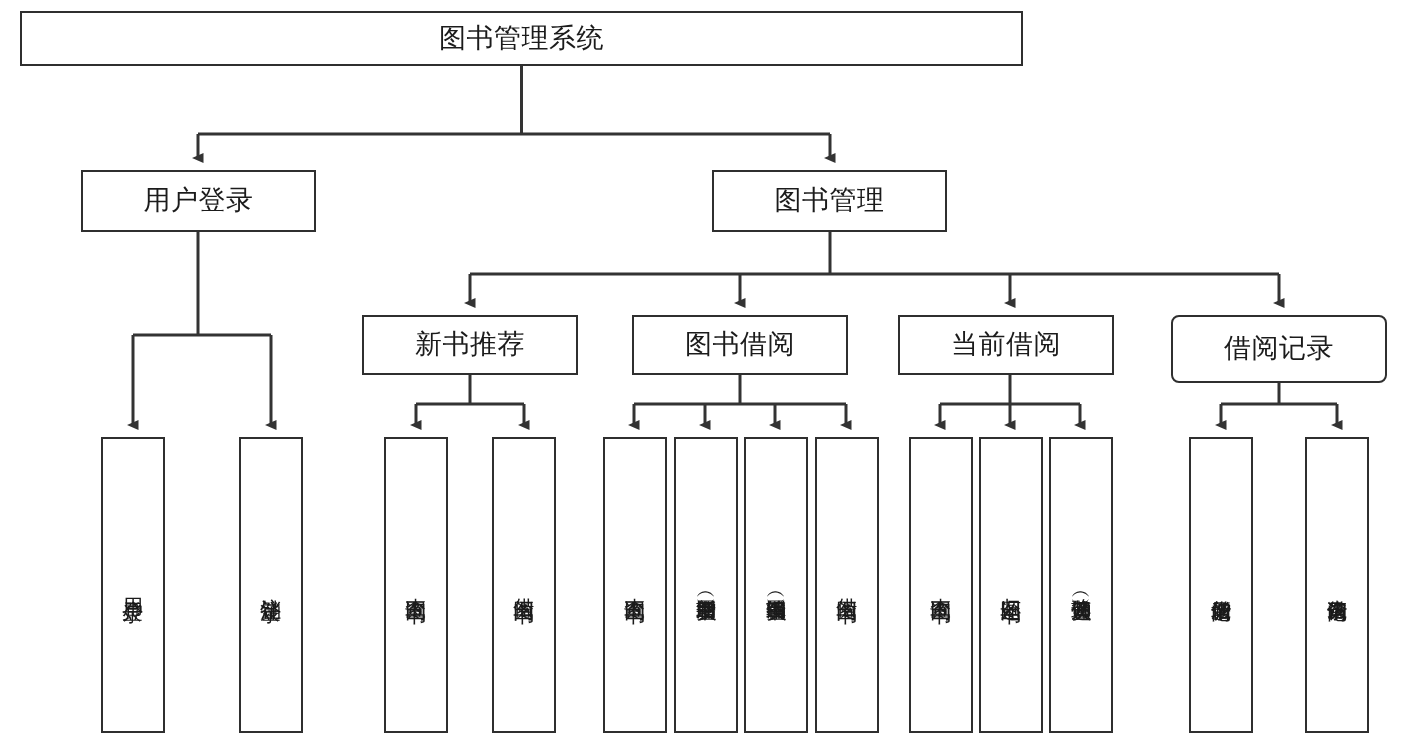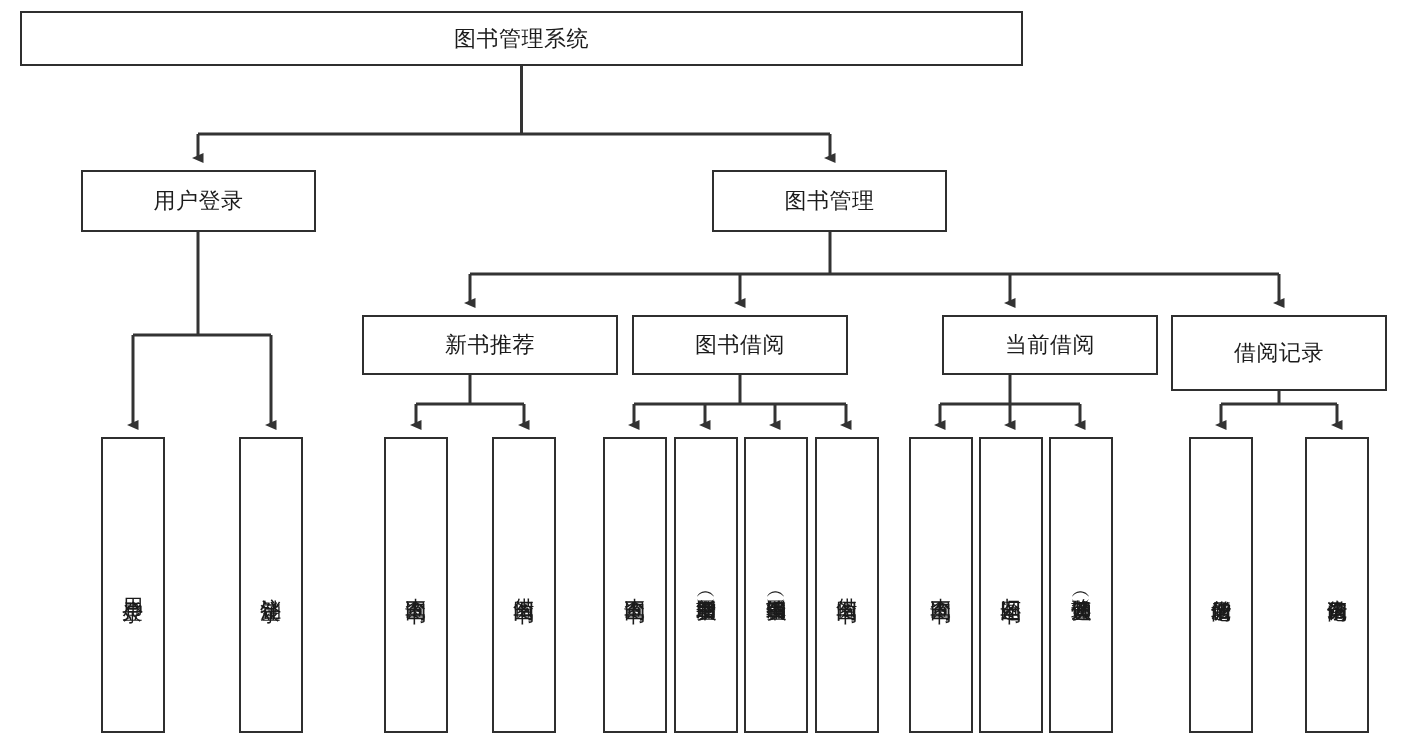--- a/index.html
+++ b/index.html
@@ -29,21 +29,21 @@
     position: absolute;
     box-sizing: border-box;
     background: #ffffff;
     border: 2px solid #2f2f2f;
     display: flex;
     align-items: center;
     justify-content: center;
     color: #1b1b1b;
   }
   .node .label {
-    font-size: 22px;
+    font-size: 27px;
     line-height: 1.15;
     letter-spacing: 0.5px;
     white-space: nowrap;
   }
   .node.vertical {
     align-items: center;
     justify-content: center;
     padding: 4px 0;
   }
   .node.vertical .label {
@@ -127,30 +127,30 @@
     <span class="label">图书管理系统</span>
   </div>
 
   <div class="node" style="left:81px; top:170px; width:235px; height:62px;">
     <span class="label">用户登录</span>
   </div>
   <div class="node" style="left:712px; top:170px; width:235px; height:62px;align-items:center;">
     <span class="label">图书管理</span>
   </div>
 
-  <div class="node" style="left:362px; top:315px; width:256px; height:60px;">
+  <div class="node" style="left:362px; top:315px; width:216px; height:60px;">
     <span class="label">新书推荐</span>
   </div>
   <div class="node" style="left:632px; top:315px; width:216px; height:60px;">
     <span class="label">图书借阅</span>
   </div>
-  <div class="node" style="left:942px; top:315px; width:216px; height:60px;">
+  <div class="node" style="left:898px; top:315px; width:216px; height:60px;">
     <span class="label">当前借阅</span>
   </div>
-  <div class="node" style="left:1171px; top:315px; width:216px; height:76px;">
+  <div class="node" style="left:1171px; top:315px; width:216px; height:68px;border-radius:8px;">
     <span class="label">借阅记录</span>
   </div>
 
   <div class="node vertical" style="left:101px; top:437px; width:64px; height:296px;">
     <span class="label">用户登录</span>
   </div>
   <div class="node vertical" style="left:239px; top:437px; width:64px; height:296px;">
     <span class="label">注销登录</span>
   </div>
 

